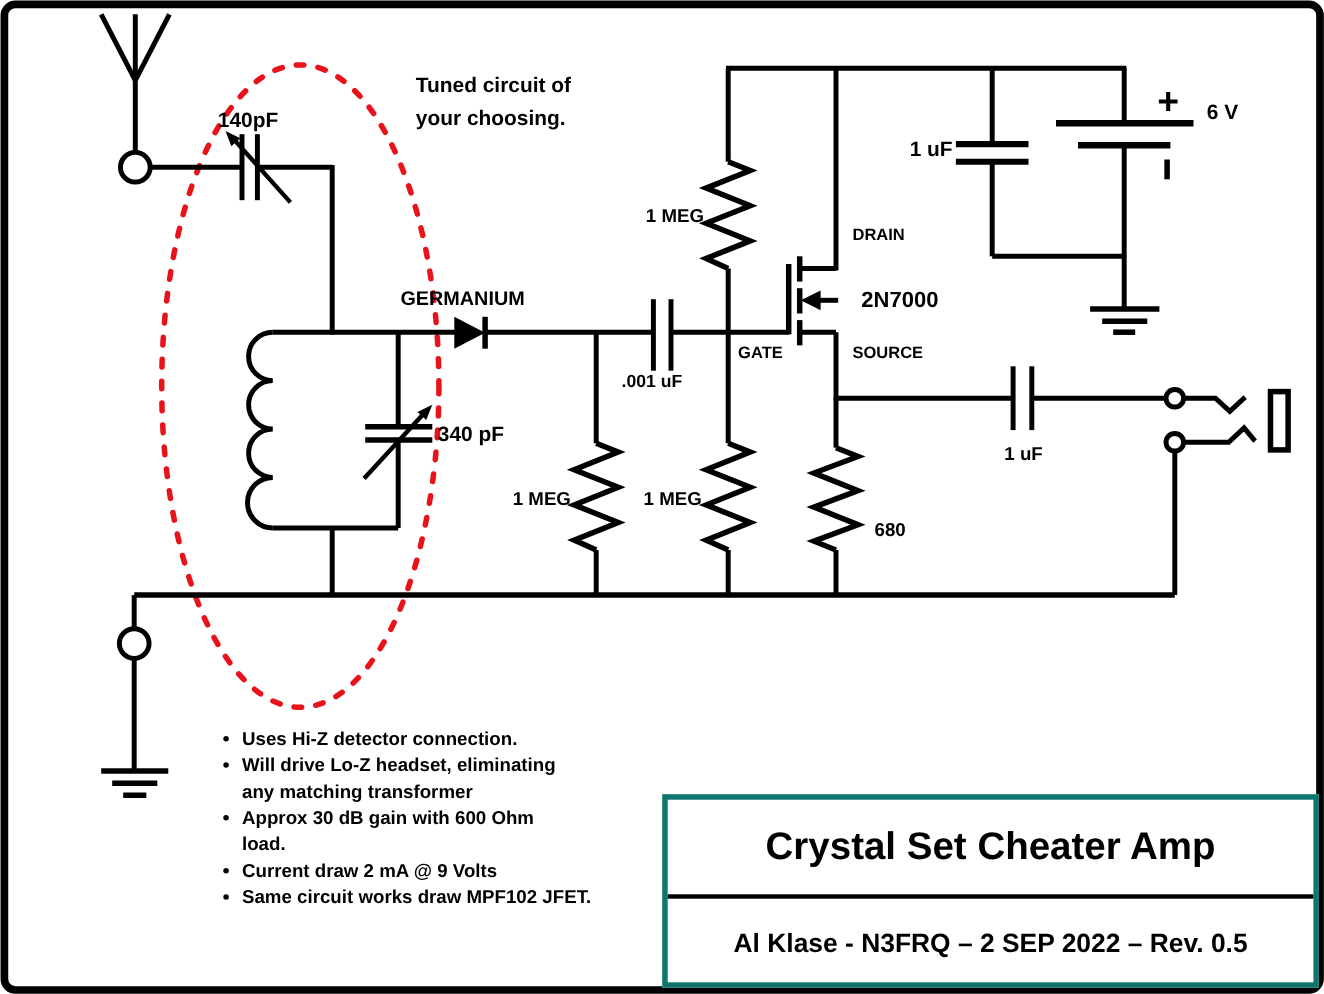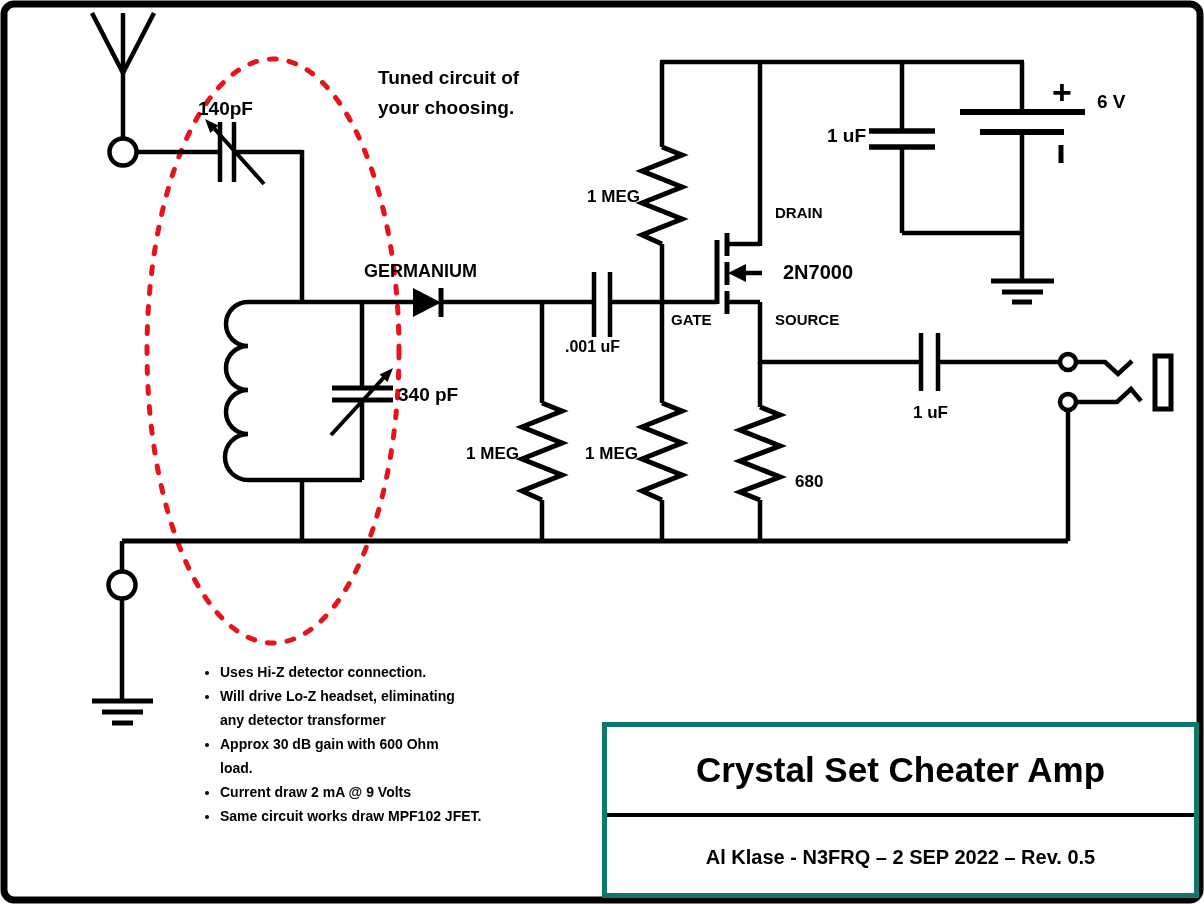--- a/index.html
+++ b/index.html
@@ -1,27 +1,27 @@
 <!DOCTYPE html>
 <html><head>
 <meta charset="utf-8">
 <style>
   html,body{margin:0;padding:0;background:#ffffff;}
   body{width:1204px;height:904px;position:relative;font-family:"Liberation Sans",sans-serif;overflow:hidden;}
   #schematic{position:absolute;left:0;top:0;}
   svg text{font-family:"Liberation Sans",sans-serif;font-weight:bold;fill:#000;}
   .notes{position:absolute;left:183px;top:660px;width:380px;}
   .notes ul{margin:0;padding:0 0 0 37px;list-style:disc outside;}
-  .notes li{font-size:14px;font-weight:bold;line-height:24px;color:#000;white-space:pre-line;}
+  .notes li{font-size:17px;font-weight:bold;line-height:24px;color:#000;white-space:pre-line;}
   .titleblock{position:absolute;left:602px;top:722px;width:597px;height:176px;
     border:5px solid #0f766e;box-sizing:border-box;background:#fff;}
   .titleblock .row1{height:86px;border-bottom:4px solid #000;display:flex;align-items:center;justify-content:center;}
   .titleblock .row2{height:81px;display:flex;align-items:center;justify-content:center;}
   .titleblock .title{font-size:35px;font-weight:bold;color:#000;}
-  .titleblock .credit{font-size:20px;font-weight:bold;color:#000;}
+  .titleblock .credit{font-size:24px;font-weight:bold;color:#000;}
 </style>
 </head>
 <body>
 
 <svg id="schematic" width="1204" height="904" viewBox="0 0 1204 904">
 
   <rect x="4" y="4" width="1196" height="896" rx="10" fill="none" stroke="#000" stroke-width="7"></rect>
 
   <ellipse cx="273" cy="351" rx="126" ry="292" fill="none" stroke="#e8131a" stroke-width="5" stroke-dasharray="7 13" stroke-linecap="round"></ellipse>
 
@@ -177,21 +177,21 @@
   </g>
 
   <text x="378" y="84" font-size="19">Tuned circuit of</text>
   <text x="378" y="114" font-size="19">your choosing.</text>
 </svg>
 
 <div class="notes">
   <ul>
     <li>Uses Hi-Z detector connection.</li>
     <li>Will drive Lo-Z headset, eliminating
-any detector transformer</li>
+any matching transformer</li>
     <li>Approx 30 dB gain with 600 Ohm
 load.</li>
     <li>Current draw 2 mA @ 9 Volts</li>
     <li>Same circuit works draw MPF102 JFET.</li>
   </ul>
 </div>
 
 <div class="titleblock">
   <div class="row1">
     <div class="title">Crystal Set Cheater Amp</div>

